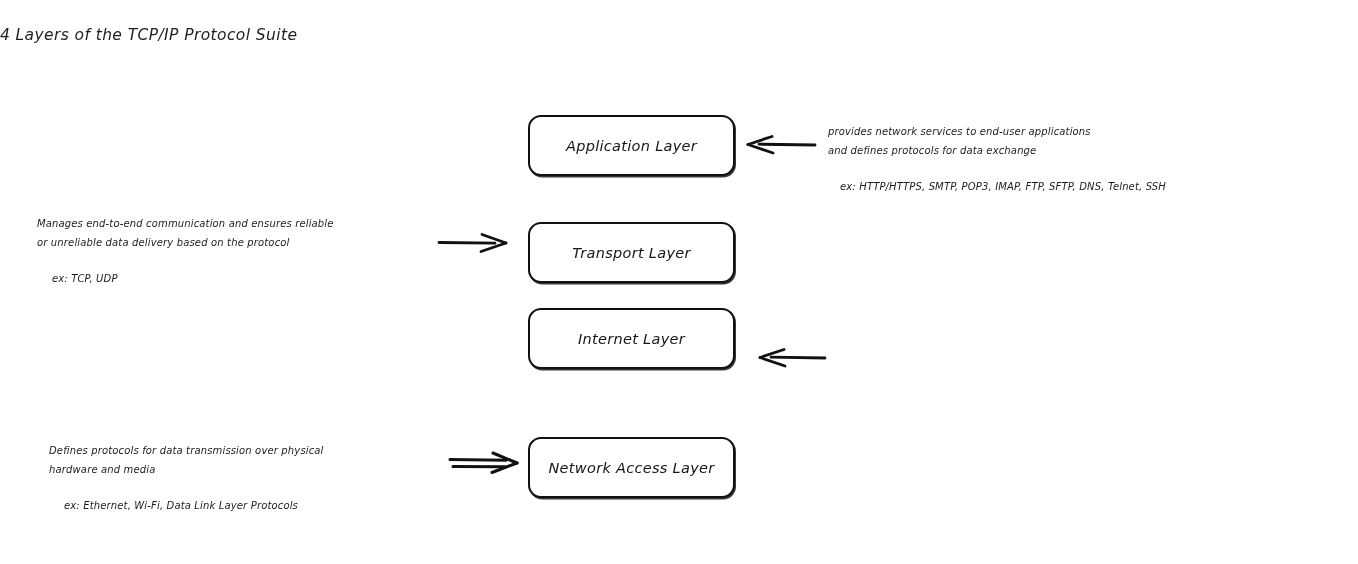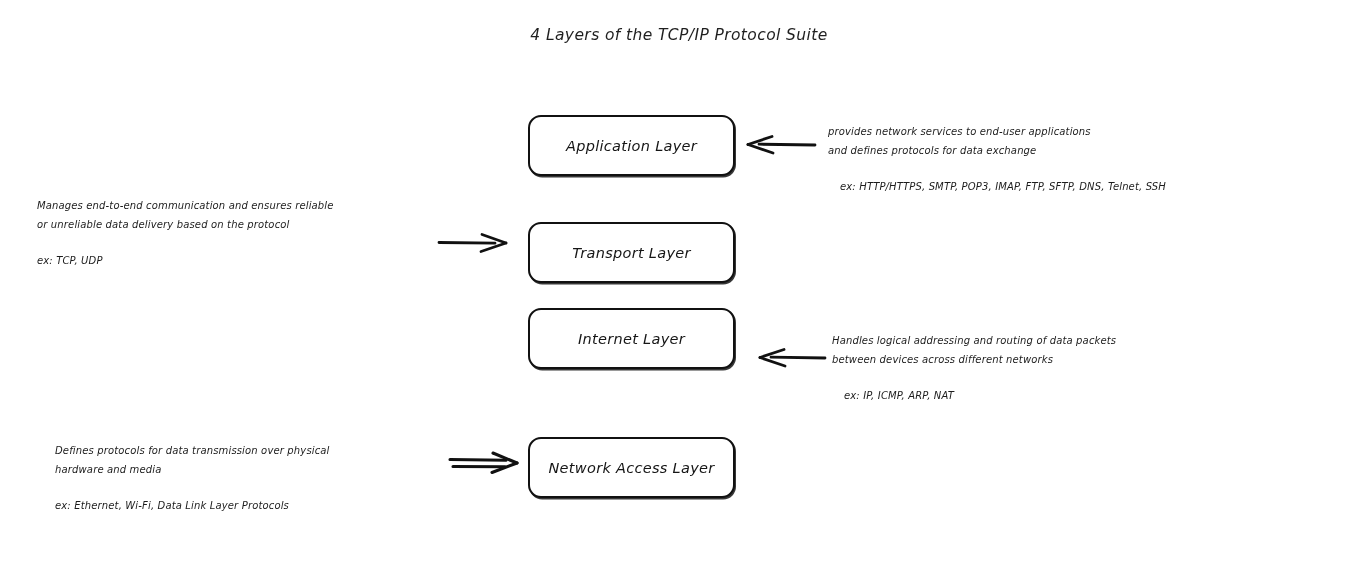--- a/index.html
+++ b/index.html
@@ -21,21 +21,20 @@
     width: 1358px;
     height: 564px;
   }
 
   
   .title {
     position: absolute;
     left: 0;
     top: 26px;
     width: 1358px;
-    text-align: center;
     font-size: 15.5px;
     letter-spacing: 0.4px;
     color: #1f1f1f;
     font-style: italic;
     font-family: "DejaVu Sans", sans-serif;
   }
 
   
   .layer-box {
     position: absolute;
@@ -70,28 +69,29 @@
     position: absolute;
     font-size: 10px;
     line-height: 19px;
     font-style: italic;
     color: #1c1c1c;
     letter-spacing: 0.15px;
   }
   .note .desc { white-space: pre-line; }
   .note .ex {
     margin-top: 17px;
+    margin-left: 15px;
     white-space: nowrap;
   }
   .note.right-note .ex { margin-left: 12px; }
 
   #note-application    { left: 828px; top: 122px; width: 520px; }
-  #note-transport      { left: 37px;  top: 196px; width: 420px; }
+  #note-transport      { left: 37px;  top: 214px; width: 420px; }
   #note-internet       { left: 832px; top: 331px; width: 430px; }
-  #note-network-access { left: 55px;  top: 441px; width: 420px; }
+  #note-network-access { left: 49px;  top: 441px; width: 420px; }
 
   
   .arrow {
     position: absolute;
     overflow: visible;
   }
   #arrow-application    { left: 745px; top: 130px; }
   #arrow-transport      { left: 437px; top: 228px; }
   #arrow-internet       { left: 757px; top: 343px; }
   #arrow-network-access { left: 448px; top: 448px; }
@@ -138,25 +138,20 @@
   <div class="layer-box" id="box-internet">
     <span class="layer-label">Internet Layer</span>
   </div>
 
   <svg class="arrow" id="arrow-internet" width="72" height="30">
     <path d="M68 15 L14 14.2" stroke="#111111" stroke-width="2.8" stroke-linecap="round" fill="none"></path>
     <path d="M3 14.5 L27 6.5" stroke="#111111" stroke-width="2.8" stroke-linecap="round" fill="none"></path>
     <path d="M3 14.5 L28 23" stroke="#111111" stroke-width="2.8" stroke-linecap="round" fill="none"></path>
   </svg>
 
-  <div class="note right-note" id="note-internet">
-    <div class="desc">Handles logical addressing and routing of data packets
-between devices across different networks</div>
-    <div class="ex">ex: IP, ICMP, ARP, NAT</div>
-  </div>
 
   <div class="layer-box" id="box-network-access">
     <span class="layer-label">Network Access Layer</span>
   </div>
 
   <svg class="arrow" id="arrow-network-access" width="72" height="30">
     <path d="M2 11.5 L58 12.2" stroke="#111111" stroke-width="3.1" stroke-linecap="round" fill="none"></path>
     <path d="M5 18.5 L57 18.8" stroke="#111111" stroke-width="3.1" stroke-linecap="round" fill="none"></path>
     <path d="M69 15 L45 5" stroke="#111111" stroke-width="3.1" stroke-linecap="round" fill="none"></path>
     <path d="M69 15 L44 24.5" stroke="#111111" stroke-width="3.1" stroke-linecap="round" fill="none"></path>

